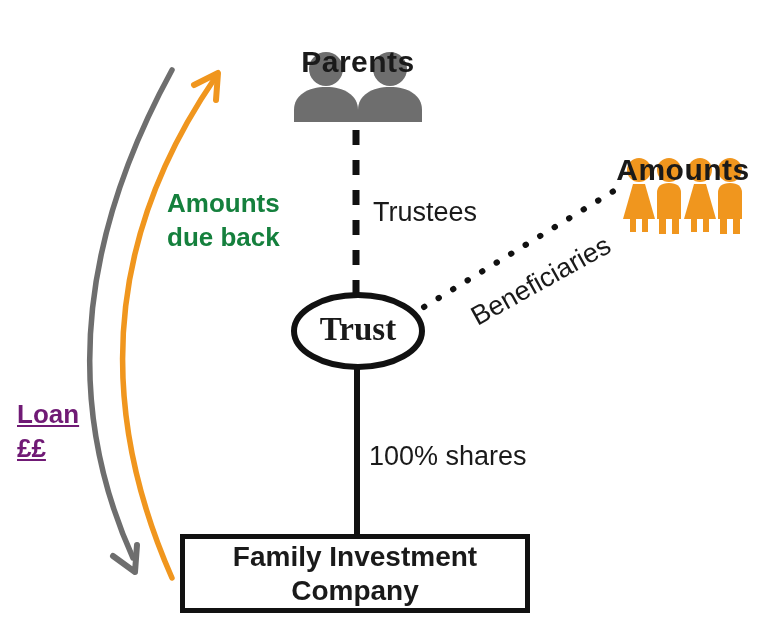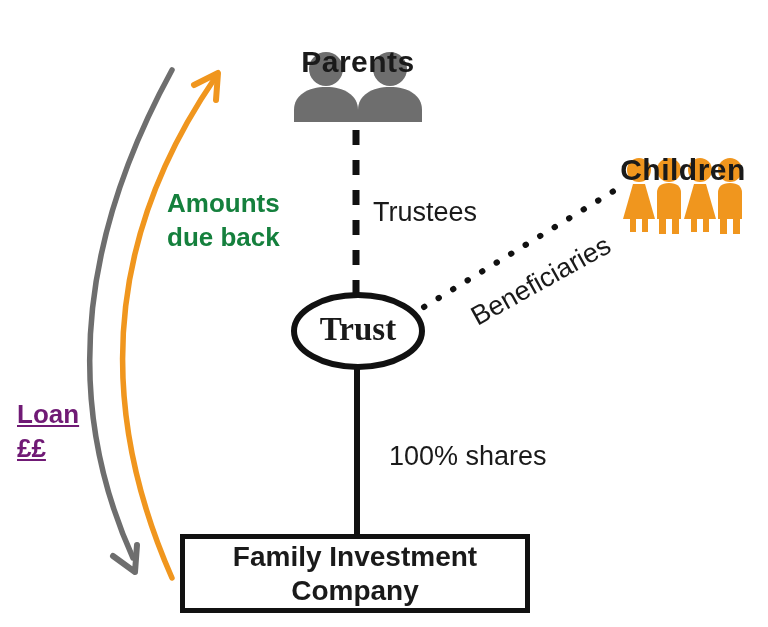--- a/index.html
+++ b/index.html
@@ -113,29 +113,29 @@
 
       <circle cx="730" cy="170" r="12"></circle>
       <path d="M718,219 v-26 q0,-10 12,-10 q12,0 12,10 v26 Z"></path>
       <rect x="720" y="219" width="7" height="15"></rect>
       <rect x="733" y="219" width="7" height="15"></rect>
     </g>
   </svg>
 
   <div class="label node-title" style="left:358px; top:10px;">Parents</div>
 
-  <div class="label node-title" style="left:683px; top:118px;">Children</div>
+  <div class="label node-title" style="left:683px; top:118px;">Amounts</div>
 
   <div class="trust-label">Trust</div>
 
   <div class="label edge-label" style="left:373px; top:197px;">Trustees</div>
 
   <div class="rot-label" style="left:541px; top:281px;">Beneficiaries</div>
 
-  <div class="label edge-label" style="left:369px; top:441px;margin-left:20px;">100% shares</div>
+  <div class="label edge-label" style="left:369px; top:441px;">100% shares</div>
 
   <div class="flow-label orange" style="left:167px; top:186px;">Amounts due back</div>
 
   <div class="flow-label grey" style="left:17px; top:397px;">Loan ££</div>
 
   <div class="company-box">
     <span>Family Investment Company</span>
   </div>
 
 </div>

